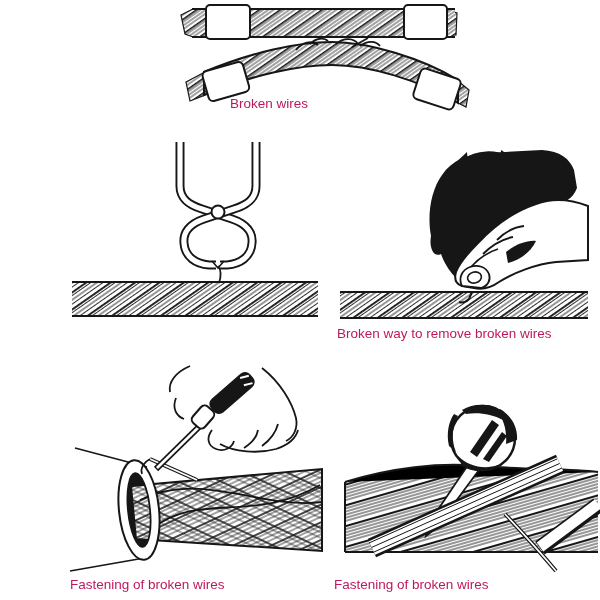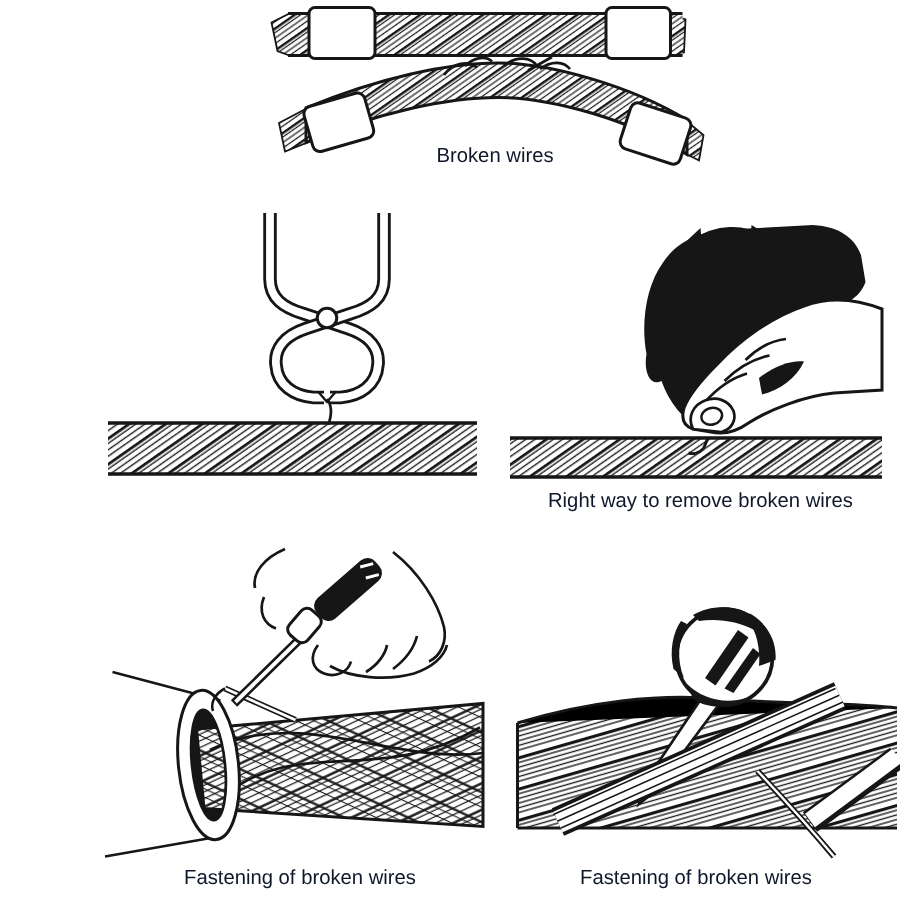--- a/index.html
+++ b/index.html
@@ -2,21 +2,21 @@
 <html><head>
 <meta charset="utf-8">
 <style>
   html,body{margin:0;padding:0;background:#ffffff;}
   #stage{
     position:relative;width:600px;height:600px;background:#ffffff;
     font-family:"Liberation Sans", sans-serif;overflow:hidden;
   }
   #art{position:absolute;left:0;top:0;}
   .caption{
-    position:absolute;text-align:center;color:#0f172a;
+    position:absolute;text-align:left;color:#be185d;
     font-size:13.5px;line-height:15px;white-space:nowrap;
   }
   .cap-broken{left:230px;top:96px;width:200px;}
   .cap-wrong{left:60px;top:326px;width:260px;}
   .cap-right{left:337px;top:326px;width:260px;}
   .cap-fasten-left{left:70px;top:577px;width:260px;}
   .cap-fasten-right{left:334px;top:577px;width:260px;}
 </style>
 </head>
 <body>
@@ -198,17 +198,17 @@
       </g>
     </g>
     <g>
       <path d="M505,514 C520,530 540,552 556,571" stroke="#161616" stroke-width="4" fill="none"></path>
       <path d="M505,514 C520,530 540,552 556,571" stroke="#ffffff" stroke-width="1.6" fill="none"></path>
     </g>
   </g>
 </svg>
 
 <div class="caption cap-broken">Broken wires</div>
-<div class="caption cap-right">Right way to remove broken wires</div>
+<div class="caption cap-right">Broken way to remove broken wires</div>
 <div class="caption cap-fasten-left">Fastening of broken wires</div>
 <div class="caption cap-fasten-right">Fastening of broken wires</div>
 
 </div>
 
 </body></html>

